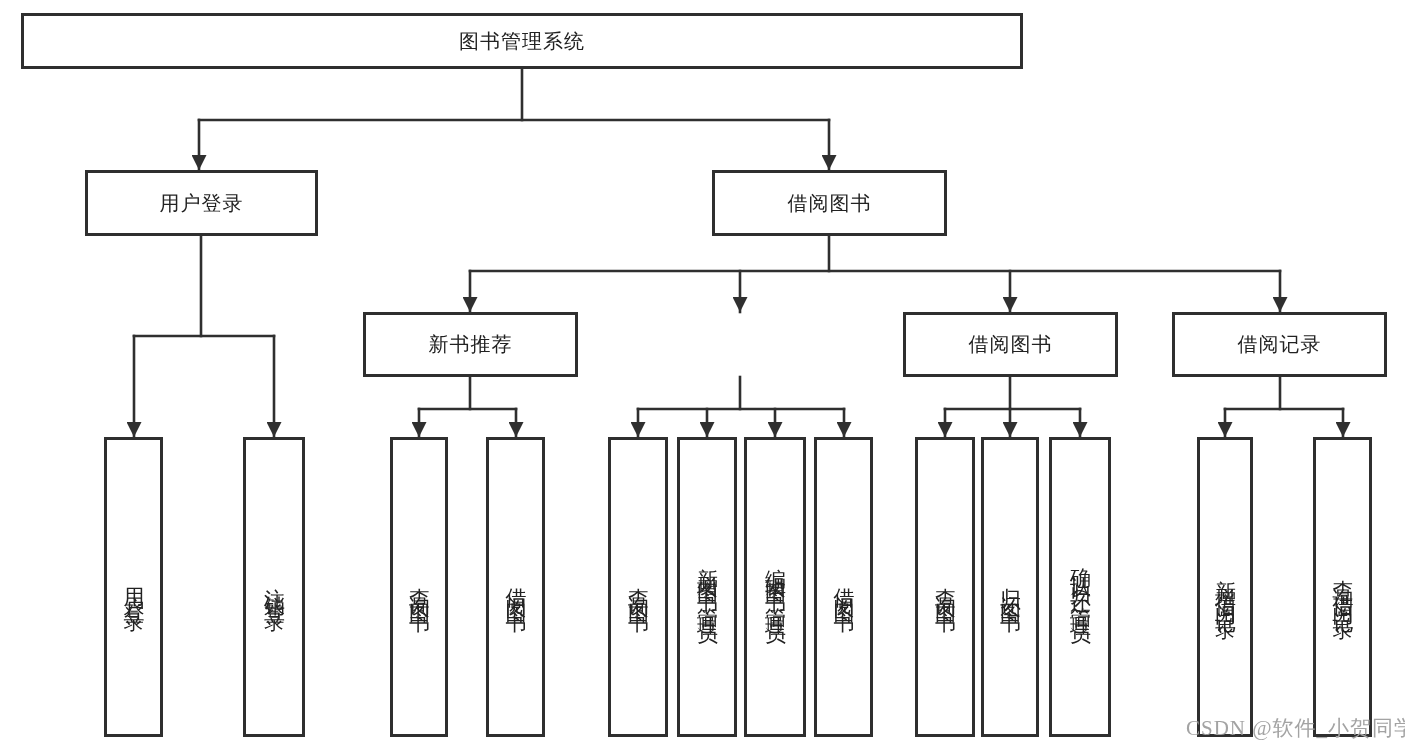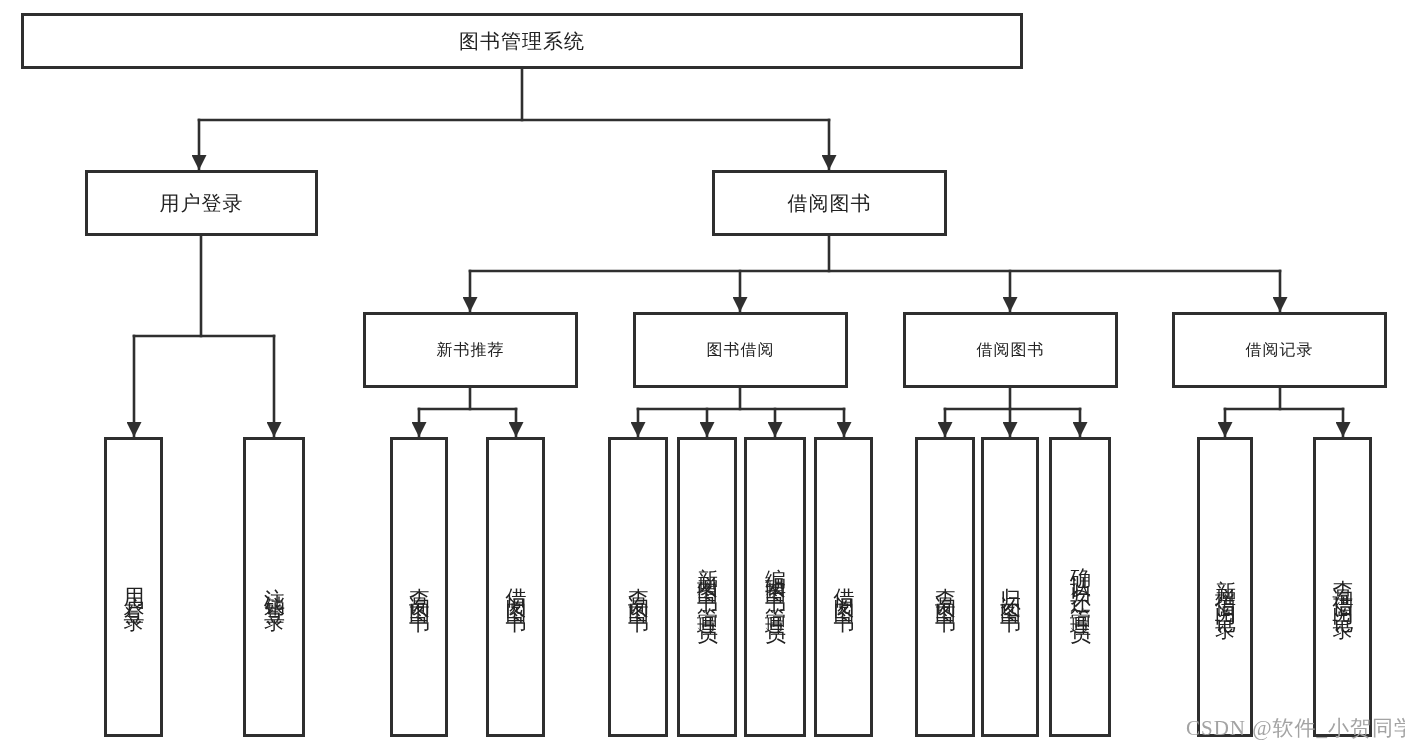--- a/index.html
+++ b/index.html
@@ -33,21 +33,21 @@
     display:flex;
     align-items:center;
     justify-content:center;
     text-align:center;
   }
   .node-root{
     left:21px;top:13px;width:1002px;height:56px;
     font-size:20px;letter-spacing:1px;
   }
   .node-h{height:66px;top:170px;font-size:20px;letter-spacing:1px;}
-  .node-h3{height:76px;top:312px;font-size:16px;letter-spacing:1px;}
+  .node-h3{height:65px;top:312px;font-size:20px;letter-spacing:1px;}
   .leaf{
     position:absolute;
     top:437px;height:300px;
     background:var(--box_bg,#fff);
     border:3px solid var(--line,#2f2f2f);
     box-sizing:border-box;
     display:flex;
     align-items:center;
     justify-content:center;
   }
@@ -143,23 +143,20 @@
   <div class="node node-h" style="left:85px;width:233px;">
     <span>用户登录</span>
   </div>
   <div class="node node-h" style="left:712px;width:235px;">
     <span>借阅图书</span>
   </div>
 
   <div class="node node-h3" style="left:363px;width:215px;">
     <span>新书推荐</span>
   </div>
-  <div class="node node-h3" style="left:633px;width:215px;">
-    <span>图书借阅</span>
-  </div>
   <div class="node node-h3" style="left:903px;width:215px;">
     <span>借阅图书</span>
   </div>
   <div class="node node-h3" style="left:1172px;width:215px;">
     <span>借阅记录</span>
   </div>
 
   <div class="leaf" style="left:104px;width:59px;">
     <span class="vtext">用户登录</span>
   </div>

